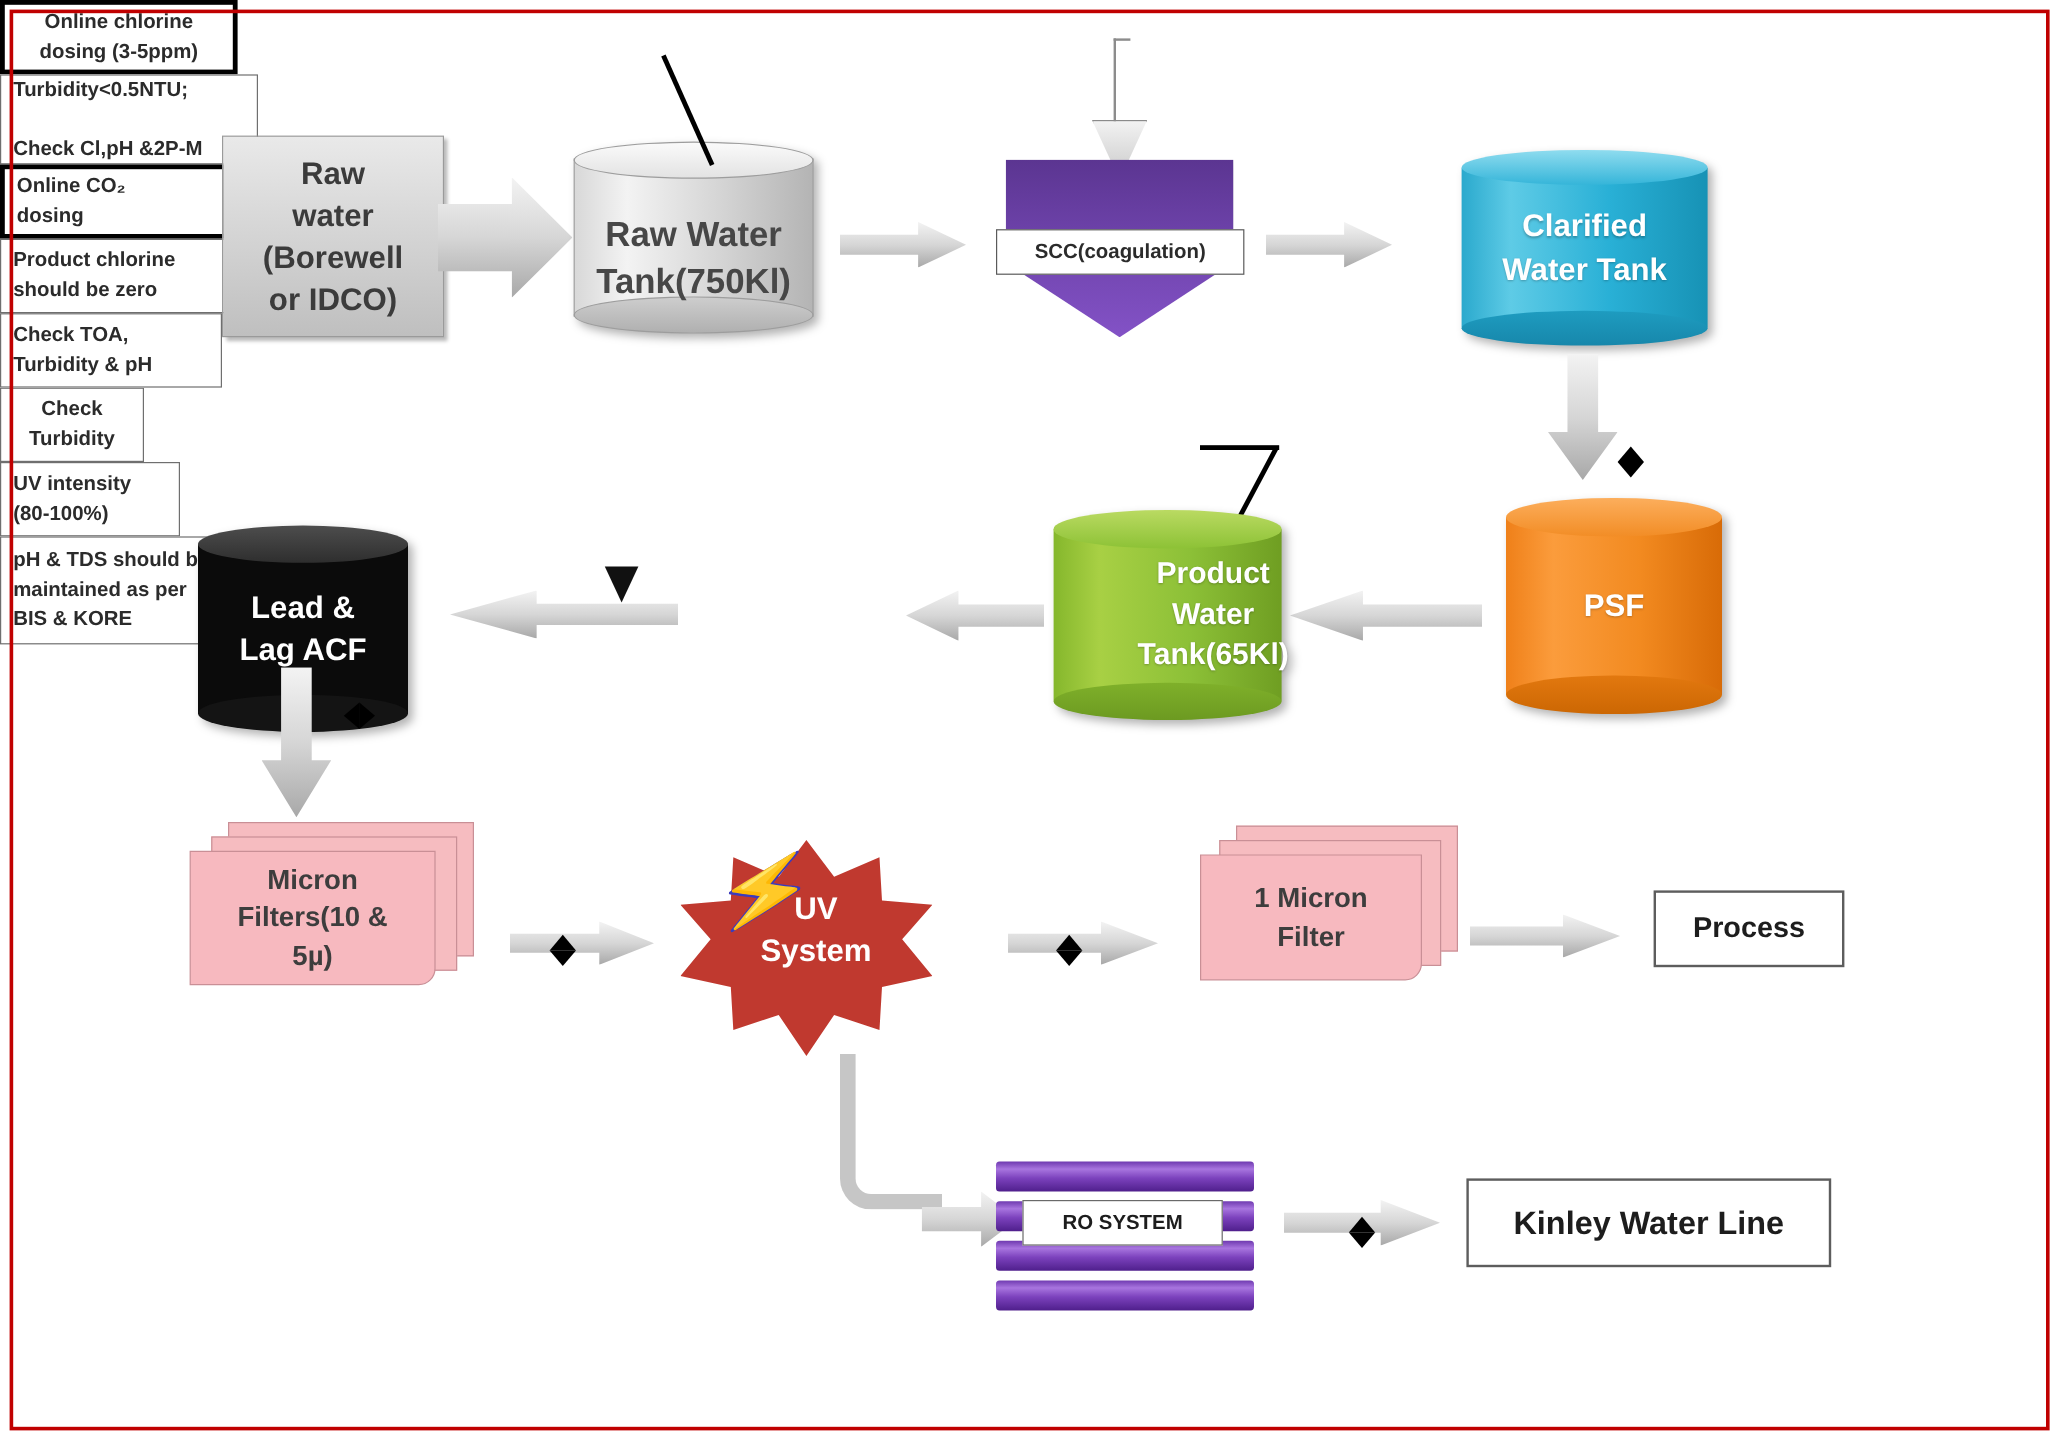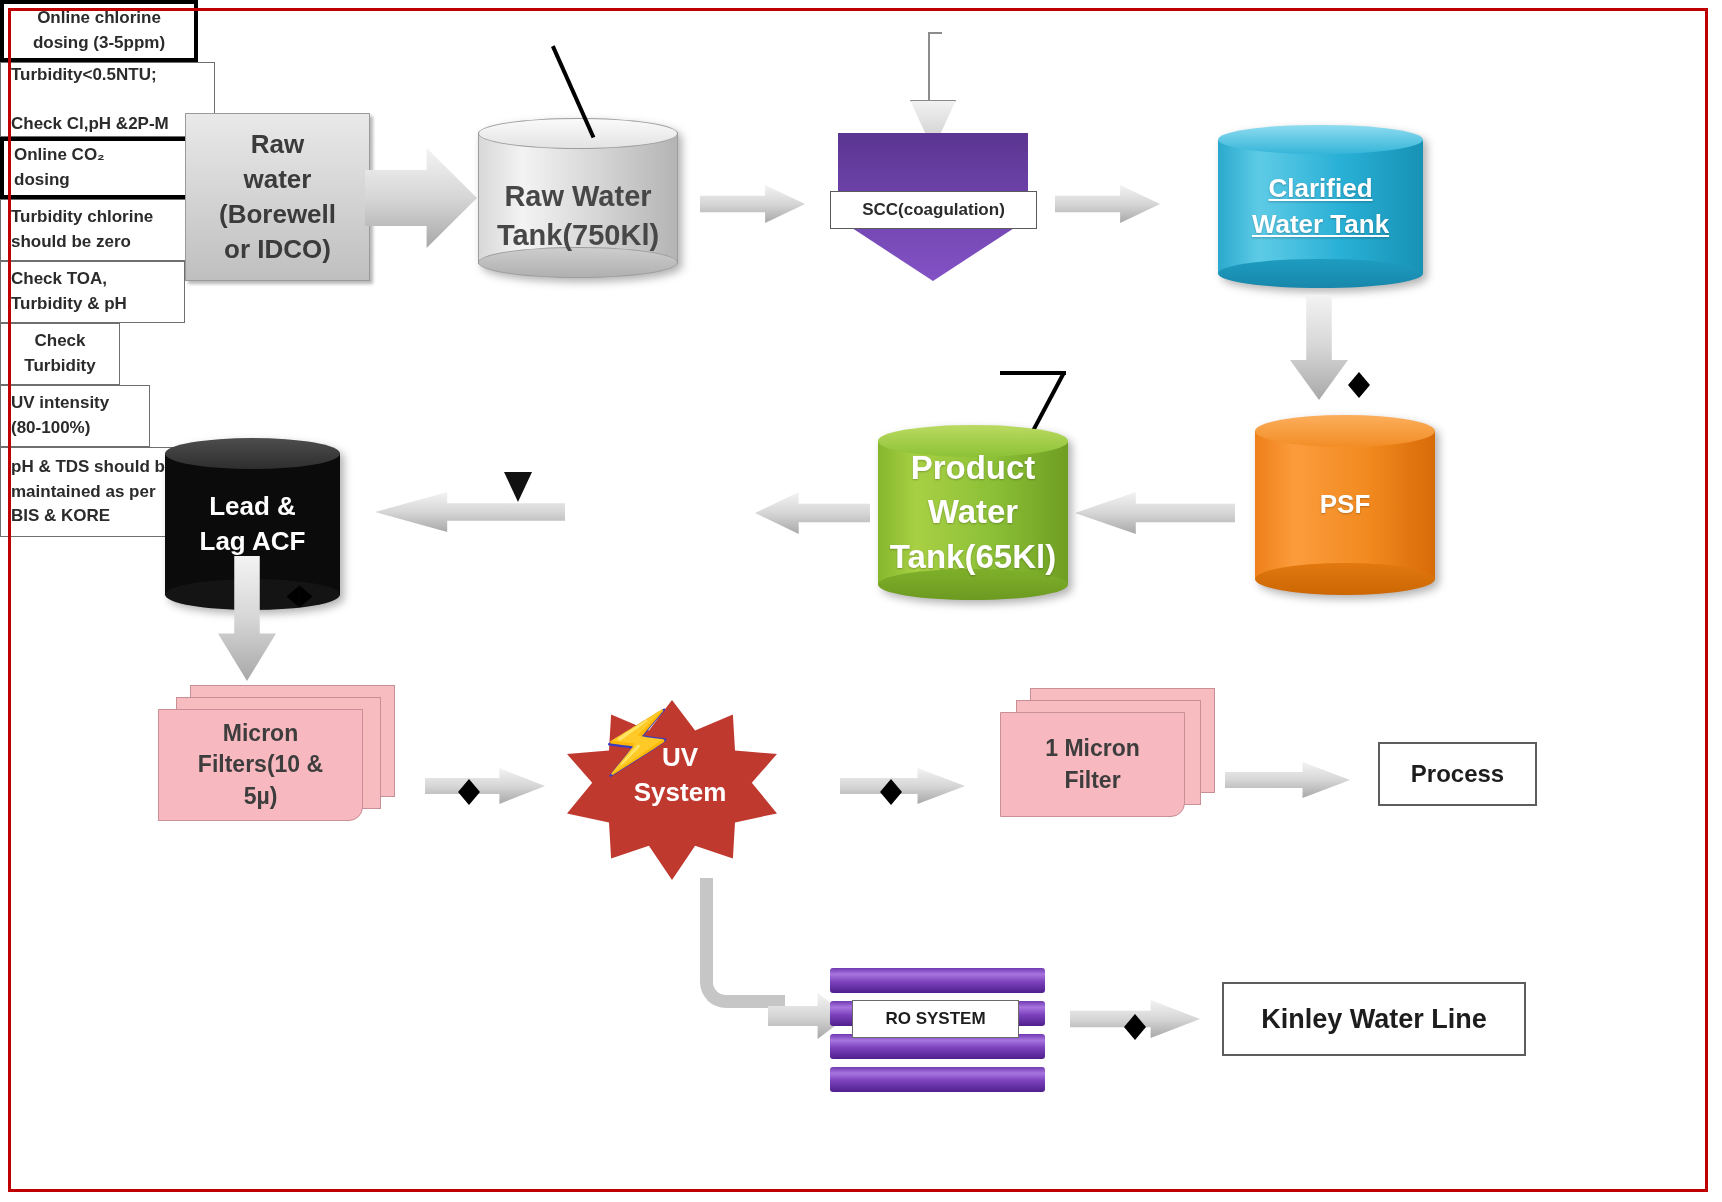--- a/index.html
+++ b/index.html
@@ -76,33 +76,33 @@
   
   .cyl-grey .body { background: linear-gradient(90deg,#d8d8d8 0%,#f3f3f3 22%,#d4d4d4 62%,#b4b4b4 100%); border-left:1px solid #9d9d9d;border-right:1px solid #9d9d9d;}
   .cyl-grey .top  { background: linear-gradient(180deg,#fafafa,#e3e3e3); border:1px solid #9d9d9d; }
   .cyl-grey .bot  { background: linear-gradient(180deg,#cdcdcd,#b0b0b0); border:1px solid #9d9d9d; }
   .cyl-grey .lbl  { color:#474747; font-size: 29px; }
 
   
   .cyl-blue .body { background: linear-gradient(90deg,#2aa9cd 0%,#5ecbe6 20%,#29b0d6 60%,#1792b5 100%); }
   .cyl-blue .top  { background: linear-gradient(180deg,#8fdcef,#35b5d9); }
   .cyl-blue .bot  { background: linear-gradient(180deg,#1e9cc0,#1787ab); }
-  .cyl-blue .lbl  { color:#ffffff; font-size: 26px; text-shadow:0 1px 2px rgba(0,0,0,.25);text-decoration:underline; }
+  .cyl-blue .lbl  { color:#ffffff; font-size: 26px; text-shadow:0 1px 2px rgba(0,0,0,.25); }
 
   
   .cyl-orange .body { background: linear-gradient(90deg,#ef8019 0%,#fb9c3c 22%,#f28a20 62%,#d86b07 100%); }
   .cyl-orange .top  { background: linear-gradient(180deg,#fcae5c,#f28d26); }
   .cyl-orange .bot  { background: linear-gradient(180deg,#e2780f,#cc6703); }
   .cyl-orange .lbl  { color:#ffffff; font-size: 26px; text-shadow:0 1px 2px rgba(0,0,0,.25); }
 
   
   .cyl-green .body { background: linear-gradient(90deg,#85b72c 0%,#a8d044 20%,#8cc037 60%,#6f9e22 100%); }
   .cyl-green .top  { background: linear-gradient(180deg,#bada62,#8dc236); }
   .cyl-green .bot  { background: linear-gradient(180deg,#7fb02a,#6c9a21); }
-  .cyl-green .lbl  { color:#ffffff; font-size: 33px; text-shadow:0 1px 2px rgba(0,0,0,.25); }
+  .cyl-green .lbl  { color:#ffffff; font-size: 25px; text-shadow:0 1px 2px rgba(0,0,0,.25);margin-left:38px; }
 
   
   .cyl-black .body { background: #0b0b0b; }
   .cyl-black .top  { background: linear-gradient(180deg,#4d4d4d,#2e2e2e); }
   .cyl-black .bot  { background: #141414; }
   .cyl-black .lbl  { color:#ffffff; font-size: 26px; }
   .cyl-wrap-shadow { filter: drop-shadow(4px 4px 4px rgba(0,0,0,0.30)); }
 
   
   .scc {
@@ -346,21 +346,21 @@
 Water
 Tank(65Kl)</div>
   </div>
 
   <div class="arrow left" style="left:755px;top:492px;width:115px;height:42px;"></div>
 
 
   <div class="arrow left" style="left:375px;top:492px;width:190px;height:40px;"></div>
 
   <div class="note" style="left:365px;top:418px;width:198px;height:62px;">
-    <span>Turbidity chlorine
+    <span>Product chlorine
 should be zero</span>
   </div>
   <div class="tri-down" style="left:504px;top:472px;"></div>
 
   <div class="node cyl cyl-black cyl-wrap-shadow" style="left:165px;top:438px;width:175px;height:172px;">
     <div class="body"></div>
     <div class="bot"></div>
     <div class="top"></div>
     <div class="lbl">Lead &amp;
 Lag ACF</div>

